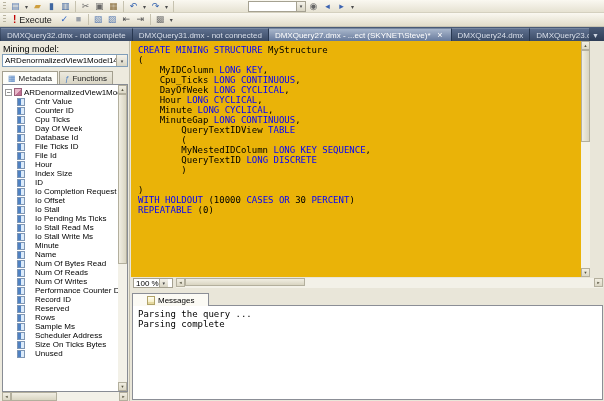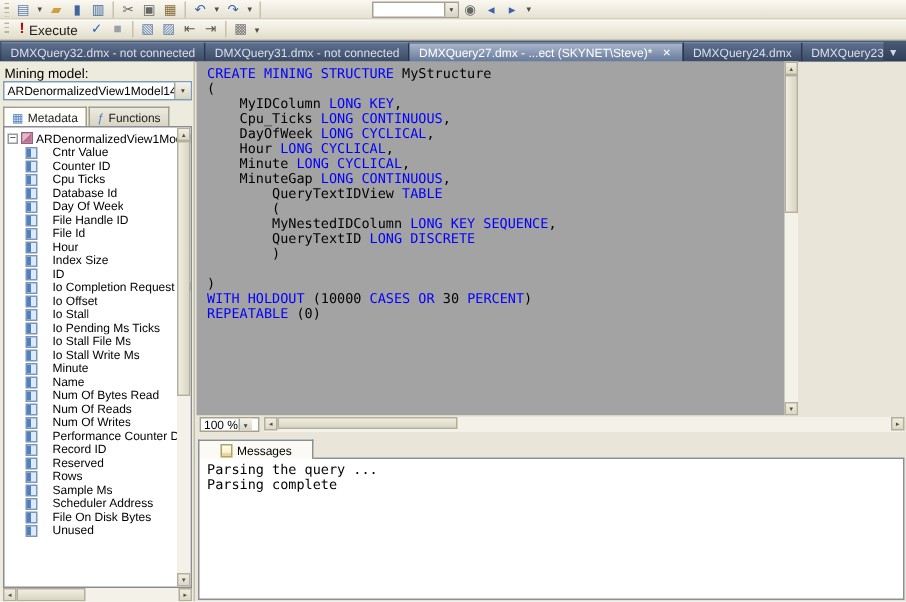--- a/index.html
+++ b/index.html
@@ -70,21 +70,21 @@
   border:1px solid #b3af9d;display:flex;align-items:center;justify-content:center;font-size:4px;color:#55523f;}
 .sb-track{flex:1;position:relative;}
 .sb-thumb{position:absolute;left:0;width:9px;background:linear-gradient(90deg,#f1eee2,#d9d5c2);border:1px solid #b3af9d;}
 .sb-thumb-h{position:absolute;top:0;height:9px;background:linear-gradient(#f1eee2,#d9d5c2);border:1px solid #b3af9d;}
 #tree-vsb{top:0;right:0;bottom:0;}
 #tree-thumb{top:0;height:170px;}
 #left-hsb{position:absolute;left:2px;bottom:0;width:126px;}
 #left-hthumb{left:0;width:46px;}
 
 
-#editor{position:absolute;left:131px;top:41px;width:401px;height:236px;background:#a3a3a3;}
+#editor{position:absolute;left:131px;top:41px;width:459px;height:236px;background:#eab308;}
 #code{position:absolute;left:7px;top:4px;right:11px;bottom:0;
   font-family:"DejaVu Sans Mono",monospace;font-size:9px;line-height:10px;white-space:pre;overflow:hidden;}
 .code-line{min-height:10px;}
 .seg-k{color:#0000ff;}
 .seg-p{color:#000000;}
 #editor-vsb{top:0;right:0;bottom:0;}
 #editor-thumb{top:0;height:92px;}
 
 
 #zoomstrip{position:absolute;left:131px;top:277px;width:473px;height:12px;background:#e9e6d9;
@@ -156,21 +156,21 @@
         <span class="tb-icon" style="color: rgb(85, 85, 85);">⇥</span>
         <span class="tb-sep"></span>
         <span class="tb-icon" style="color: rgb(119, 119, 119);">▩</span>
         <span class="tb-caret">▾</span>
       </span>
   </div>
 
   <div id="tabstrip">
     <div id="tabs-host">
         <div class="doc-tab">
-          <span class="tab-label">DMXQuery32.dmx - not connected</span>
+          <span class="tab-label">DMXQuery32.dmx - not complete</span>
         </div>
         <div class="doc-tab">
           <span class="tab-label">DMXQuery31.dmx - not connected</span>
         </div>
         <div class="doc-tab active">
           <span class="tab-label">DMXQuery27.dmx - ...ect (SKYNET\Steve)*</span>
           <span class="tab-close">×</span>
         </div>
         <div class="doc-tab">
           <span class="tab-label">DMXQuery24.dmx</span>
@@ -212,29 +212,29 @@
           <div class="tree-item">
             <span class="attr-icon"></span>
             <span class="tree-label">Counter ID</span>
           </div>
           <div class="tree-item">
             <span class="attr-icon"></span>
             <span class="tree-label">Cpu Ticks</span>
           </div>
           <div class="tree-item">
             <span class="attr-icon"></span>
+            <span class="tree-label">Day Of Week</span>
+          </div>
+          <div class="tree-item">
+            <span class="attr-icon"></span>
             <span class="tree-label">Database Id</span>
           </div>
           <div class="tree-item">
             <span class="attr-icon"></span>
-            <span class="tree-label">Day Of Week</span>
-          </div>
-          <div class="tree-item">
-            <span class="attr-icon"></span>
-            <span class="tree-label">File Handle ID</span>
+            <span class="tree-label">File Ticks ID</span>
           </div>
           <div class="tree-item">
             <span class="attr-icon"></span>
             <span class="tree-label">File Id</span>
           </div>
           <div class="tree-item">
             <span class="attr-icon"></span>
             <span class="tree-label">Hour</span>
           </div>
           <div class="tree-item">
@@ -256,21 +256,21 @@
           <div class="tree-item">
             <span class="attr-icon"></span>
             <span class="tree-label">Io Stall</span>
           </div>
           <div class="tree-item">
             <span class="attr-icon"></span>
             <span class="tree-label">Io Pending Ms Ticks</span>
           </div>
           <div class="tree-item">
             <span class="attr-icon"></span>
-            <span class="tree-label">Io Stall File Ms</span>
+            <span class="tree-label">Io Stall Read Ms</span>
           </div>
           <div class="tree-item">
             <span class="attr-icon"></span>
             <span class="tree-label">Io Stall Write Ms</span>
           </div>
           <div class="tree-item">
             <span class="attr-icon"></span>
             <span class="tree-label">Minute</span>
           </div>
           <div class="tree-item">
@@ -308,21 +308,21 @@
           <div class="tree-item">
             <span class="attr-icon"></span>
             <span class="tree-label">Sample Ms</span>
           </div>
           <div class="tree-item">
             <span class="attr-icon"></span>
             <span class="tree-label">Scheduler Address</span>
           </div>
           <div class="tree-item">
             <span class="attr-icon"></span>
-            <span class="tree-label">File On Disk Bytes</span>
+            <span class="tree-label">Size On Ticks Bytes</span>
           </div>
           <div class="tree-item">
             <span class="attr-icon"></span>
             <span class="tree-label">Unused</span>
           </div>
         </div>
       <div class="sb-v" id="tree-vsb">
         <div class="sb-btn">▲</div>
         <div class="sb-track">
           <div class="sb-thumb" id="tree-thumb"></div>

